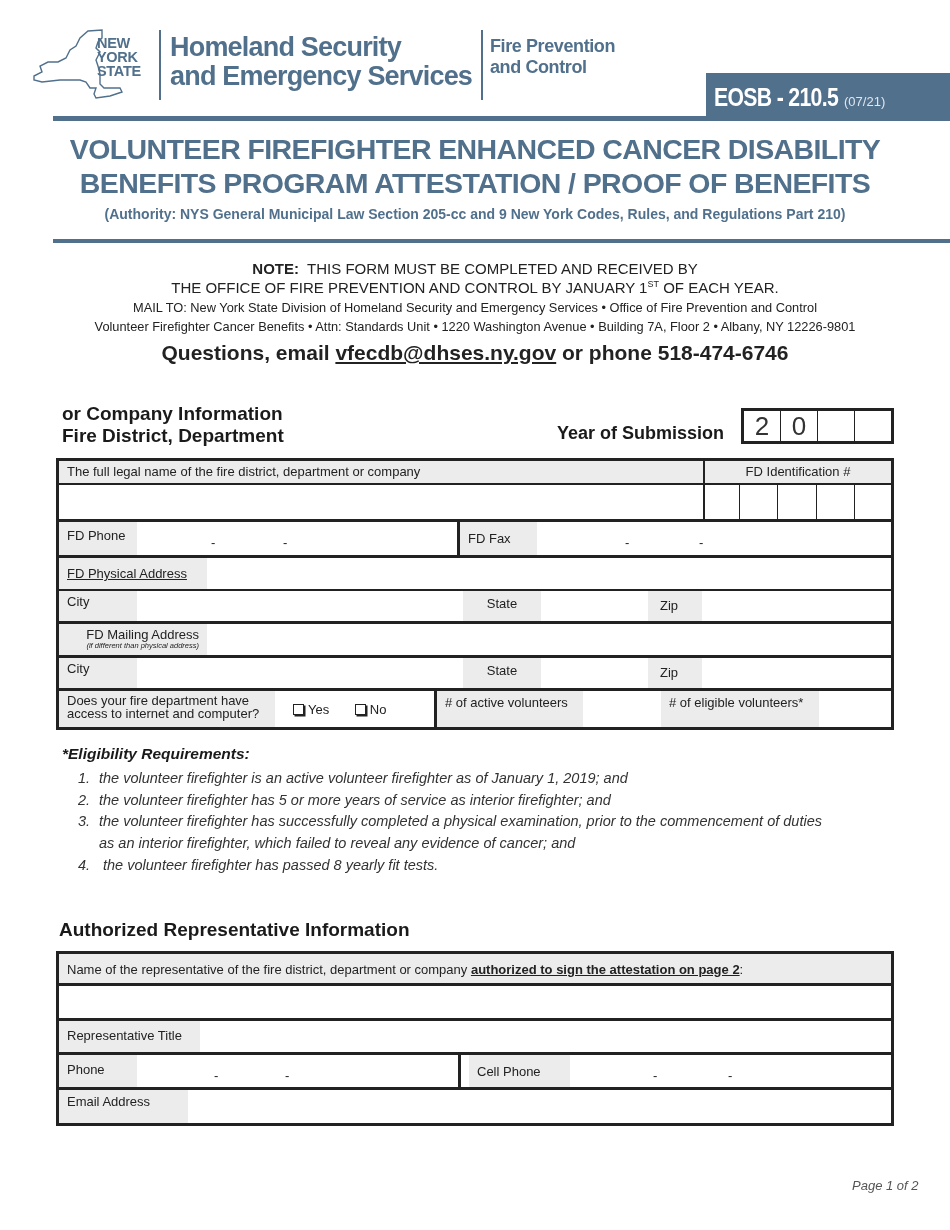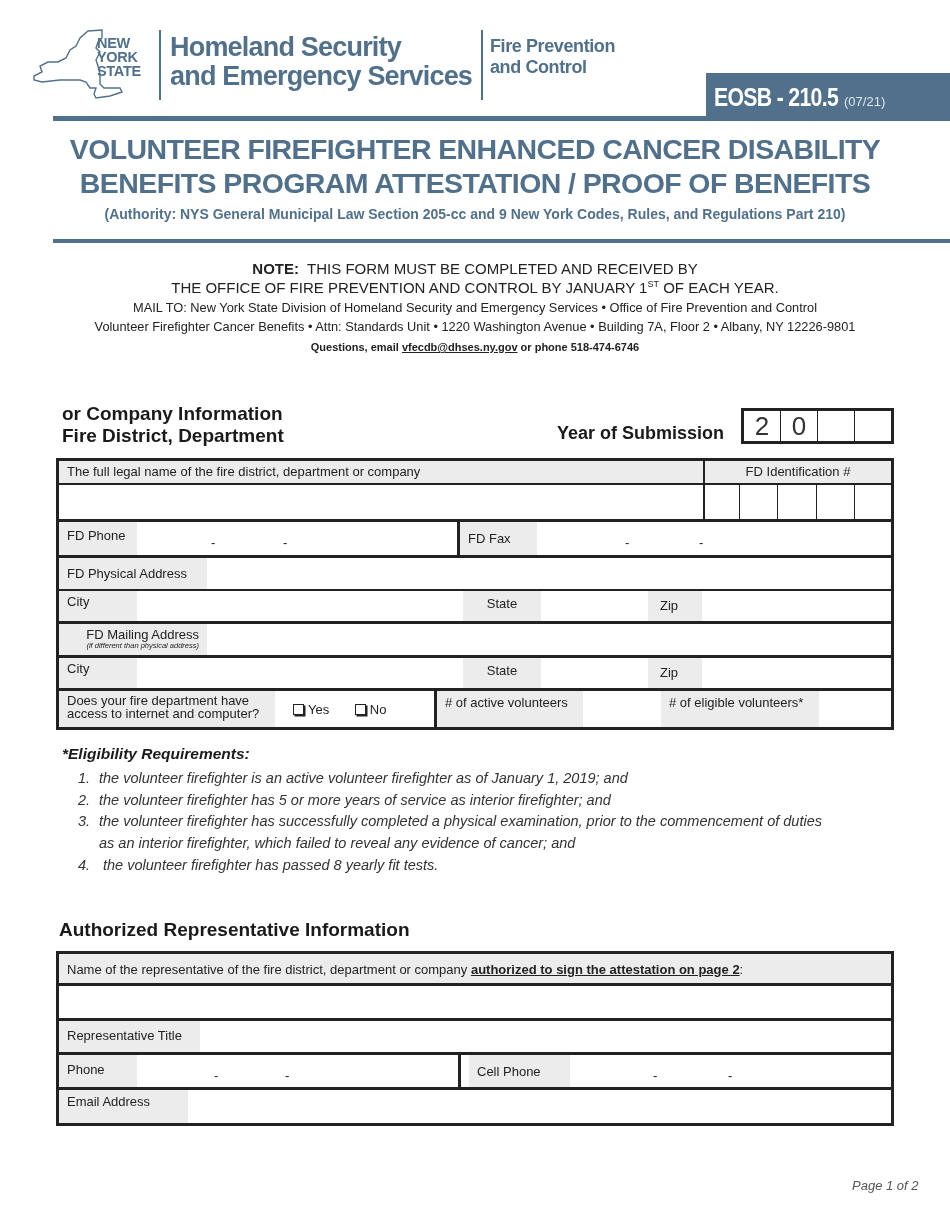--- a/index.html
+++ b/index.html
@@ -20,21 +20,21 @@
   .rule-top { left: 53px; top: 116px; width: 897px; height: 5px; background: #51708c; }
 
   .title { left: 0; width: 950px; top: 132px; text-align: center; font-weight: bold; font-size: 28.5px; line-height: 34px; color: #51708c; letter-spacing: -0.6px; }
   .authority { left: 0; width: 950px; top: 206px; text-align: center; font-weight: bold; font-size: 14px; color: #51708c; }
   .rule-2 { left: 53px; top: 239px; width: 897px; height: 4px; background: #51708c; }
 
   .note { left: 0; width: 950px; top: 259px; text-align: center; font-size: 15px; line-height: 19px; color: #222; }
   .note b { font-weight: bold; }
   .note sup { font-size: 9px; vertical-align: super; line-height: 0; }
   .mail { left: 0; width: 950px; top: 298px; text-align: center; font-size: 12.8px; line-height: 19px; color: #222; }
-  .questions { left: 0; width: 950px; top: 341px; text-align: center; font-weight: bold; font-size: 11px; color: #222; }
+  .questions { left: 0; width: 950px; top: 341px; text-align: center; font-weight: bold; font-size: 21px; color: #222; }
   .questions a { color: #222; text-decoration: underline; }
 
   
   .sec-head { font-weight: bold; font-size: 19px; line-height: 22px; color: #1a1a1a; }
   .year-label { left: 557px; top: 423px; font-weight: bold; font-size: 18px; color: #1a1a1a; }
   .year-box { left: 741px; top: 408px; width: 153px; height: 36px; border: 3px solid #222; display: flex; }
   .year-box .cell { flex: 1; border-right: 1px solid #222; text-align: center; font-size: 26px; line-height: 30px; color: #333; font-weight: normal; }
   .year-box .cell:last-child { border-right: none; }
 
   
@@ -149,21 +149,21 @@
     <div class="fill" style="display:flex;">
       <div class="lbl" style="width:77px; padding-top:9px;">FD Fax</div>
       <div class="fill">
         <span class="dash" style="left:88px;">-</span>
         <span class="dash" style="left:162px;">-</span>
       </div>
     </div>
   </div>
 
   <div class="row thin" style="height:33px;">
-    <div class="lbl" style="width:148px; padding-top:8px;">FD Physical Address</div>
+    <div class="lbl" style="width:148px; padding-top:8px;text-decoration:underline;">FD Physical Address</div>
     <div class="fill"></div>
   </div>
 
   <div class="row" style="height:33px;">
     <div class="lbl" style="width:78px; padding-top:3px;">City</div>
     <div style="width:326px;"></div>
     <div class="lbl" style="width:78px; text-align:center; padding-top:5px;">State</div>
     <div style="width:107px;"></div>
     <div class="lbl" style="width:54px; padding:7px 12px;">Zip</div>
     <div class="fill"></div>

